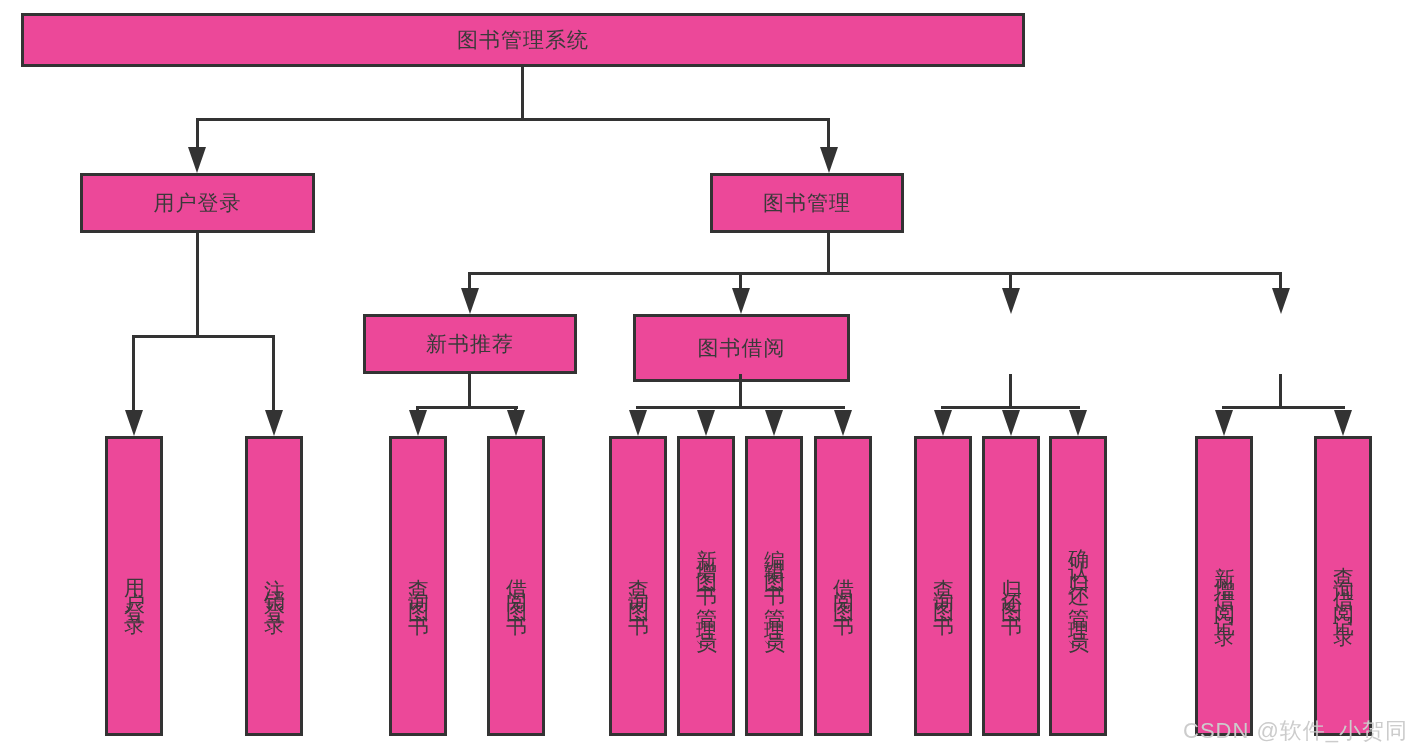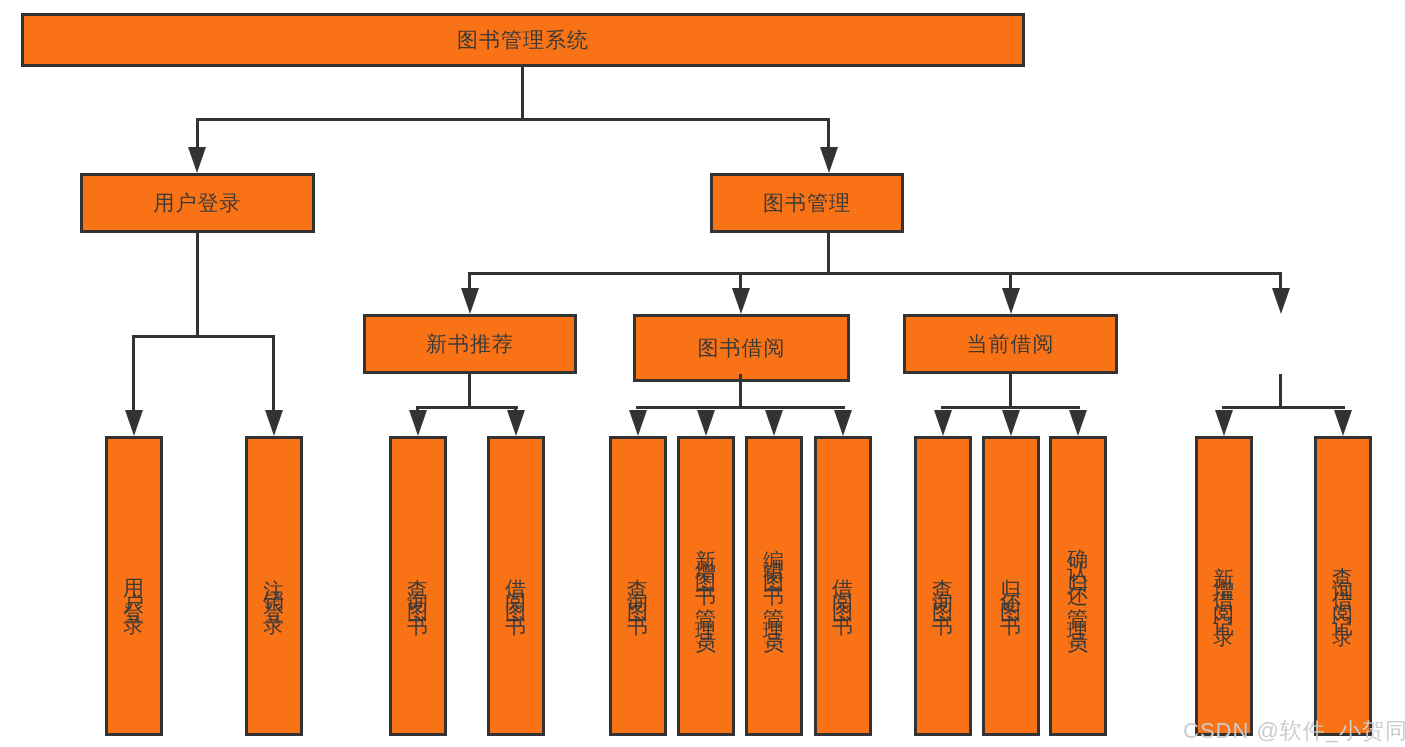--- a/index.html
+++ b/index.html
@@ -2,23 +2,23 @@
 <html><head>
 <meta charset="utf-8">
 <style>
   html,body{margin:0;padding:0;background:#fff;}
   #canvas{
     position:relative;width:1405px;height:747px;background:#ffffff;
     font-family:"Liberation Sans","DejaVu Sans",sans-serif;color:#3a3a3a;
     overflow:hidden;
   }
   .box{
-    position:absolute;box-sizing:border-box;border:3px solid #333;background:#f97316;
+    position:absolute;box-sizing:border-box;border:3px solid #333;background:#ec4899;
     display:flex;align-items:center;justify-content:center;
-    font-size:21px;letter-spacing:1px;color:#3a3a3a;
+    font-size:21px;letter-spacing:1px;color:#3a3a3a;font-family:Liberation Serif, serif;
   }
   .v{
     writing-mode:vertical-rl;text-orientation:mixed;
     letter-spacing:12px;line-height:1;
   }
   .ln{position:absolute;background:#333;}
   .ar{
     position:absolute;width:0;height:0;
     border-left:9px solid transparent;border-right:9px solid transparent;
     border-top:26px solid #333;
@@ -33,21 +33,20 @@
 
 <div id="canvas">
 
   <div class="box" style="left:21px;top:13px;width:1004px;height:54px">图书管理系统</div>
 
   <div class="box" style="left:80px;top:173px;width:235px;height:60px">用户登录</div>
   <div class="box" style="left:710px;top:173px;width:194px;height:60px">图书管理</div>
 
   <div class="box" style="left:363px;top:314px;width:214px;height:60px">新书推荐</div>
   <div class="box" style="left:633px;top:314px;width:217px;height:68px">图书借阅</div>
-  <div class="box" style="left:903px;top:314px;width:215px;height:60px">当前借阅</div>
 
   <div class="box v" style="left:105px;top:436px;width:58px;height:300px">用户登录</div>
   <div class="box v" style="left:245px;top:436px;width:58px;height:300px">注销登录</div>
 
   <div class="box v" style="left:389px;top:436px;width:58px;height:300px">查询图书</div>
   <div class="box v" style="left:487px;top:436px;width:58px;height:300px">借阅图书</div>
 
   <div class="box v" style="left:609px;top:436px;width:58px;height:300px">查询图书</div>
   <div class="box v" style="left:677px;top:436px;width:58px;height:300px">新增图书（管理员）</div>
   <div class="box v" style="left:745px;top:436px;width:58px;height:300px">编辑图书（管理员）</div>

